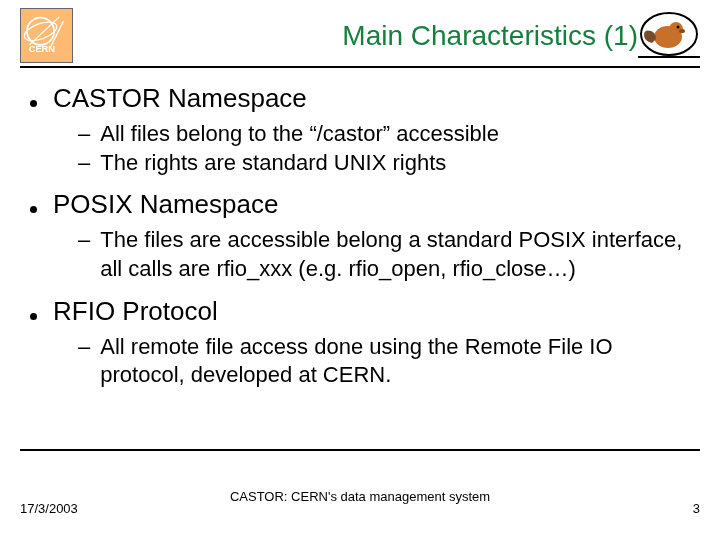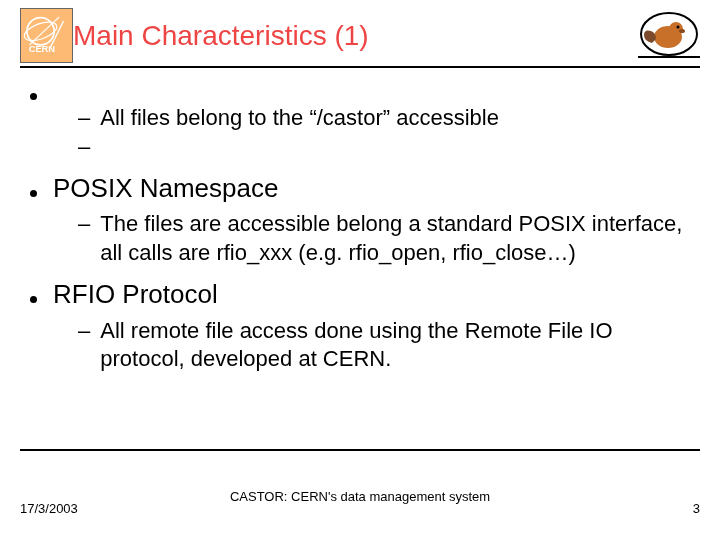--- a/index.html
+++ b/index.html
@@ -23,23 +23,23 @@
     background: #fdba74;
     border: 1px solid #666;
     display: flex;
     align-items: flex-start;
     justify-content: center;
     position: relative;
   }
   .cern-logo svg { width: 60px; height: 48px; }
   .title {
     flex: 1;
-    text-align: left;
+    text-align: right;
     font-size: 28px;
-    color: #ef4444;
+    color: #15803d;
     font-weight: normal;
     padding: 8px 0;
   }
   .castor-icon {
     width: 62px;
     height: 50px;
     position: relative;
     display: flex;
     align-items: center;
     justify-content: center;
@@ -142,28 +142,30 @@
       <line x1="0" y1="46" x2="62" y2="46" stroke="#000" stroke-width="2"></line>
     </svg>
   </div>
   <div class="title-underline"></div>
 </div>
 
 <div class="content">
 
   <div class="bullet-item">
     <div class="bullet-dot"></div>
+    <div class="bullet-text">CASTOR Namespace</div>
   </div>
   <div class="sub-list">
     <div class="sub-item">
       <span class="sub-dash">–</span>
       <span>All files belong to the “/castor” accessible</span>
     </div>
     <div class="sub-item">
       <span class="sub-dash">–</span>
+      <span>The rights are standard UNIX rights</span>
     </div>
   </div>
 
   <div class="bullet-item">
     <div class="bullet-dot"></div>
     <div class="bullet-text">POSIX Namespace</div>
   </div>
   <div class="sub-list">
     <div class="sub-item">
       <span class="sub-dash">–</span>

